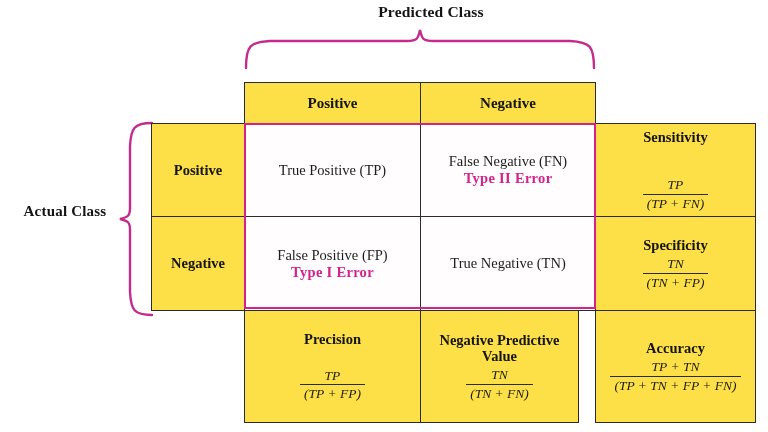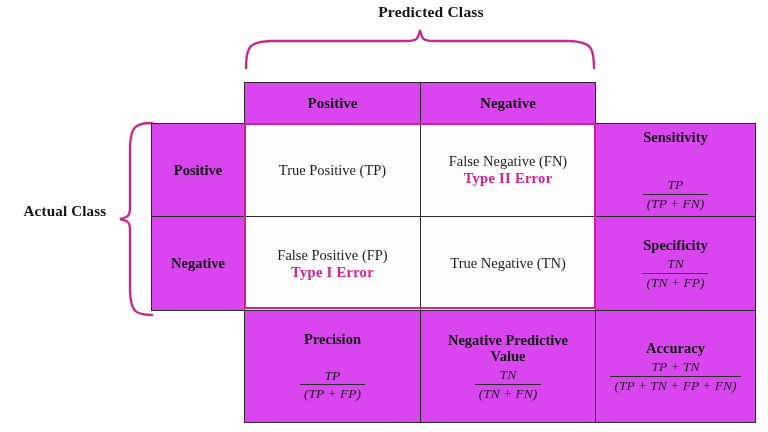--- a/index.html
+++ b/index.html
@@ -39,21 +39,21 @@
   
   .cell{
     position:absolute;
     box-sizing:border-box;
     border:1.6px solid #2b2b2b;
     display:flex;
     flex-direction:column;
     align-items:center;
     justify-content:center;
     text-align:center;
-    background:#d946ef;
+    background:#fde047;
     color:#141414;
   }
   .cell.white{background:#fffdfe;}
   .hdr{font-weight:bold;font-size:15px;}
   .rowlbl{font-weight:bold;font-size:14.5px;}
   .plain{font-size:14.5px;color:#1c1c1c;}
   .err{
     font-weight:bold;font-size:14.5px;
     color:#d4218c;
     letter-spacing:.3px;
@@ -156,21 +156,21 @@
   </div>
 
   <div class="cell" style="left:244px;top:310px;width:177px;height:113px;gap:17px;">
     <span class="metric-name">Precision</span>
     <span class="frac">
       <span class="num">TP</span>
       <span class="den">(TP + FP)</span>
     </span>
   </div>
 
-  <div class="cell" style="left:420px;top:310px;width:176px;height:113px;">
+  <div class="cell" style="left:420px;top:310px;width:159px;height:113px;">
     <span class="metric-name" style="max-width:150px;">Negative Predictive Value</span>
     <span class="frac">
       <span class="num">TN</span>
       <span class="den">(TN + FN)</span>
     </span>
   </div>
 
   <div class="cell" style="left:595px;top:310px;width:161px;height:113px;">
     <span class="metric-name">Accuracy</span>
     <span class="frac">

